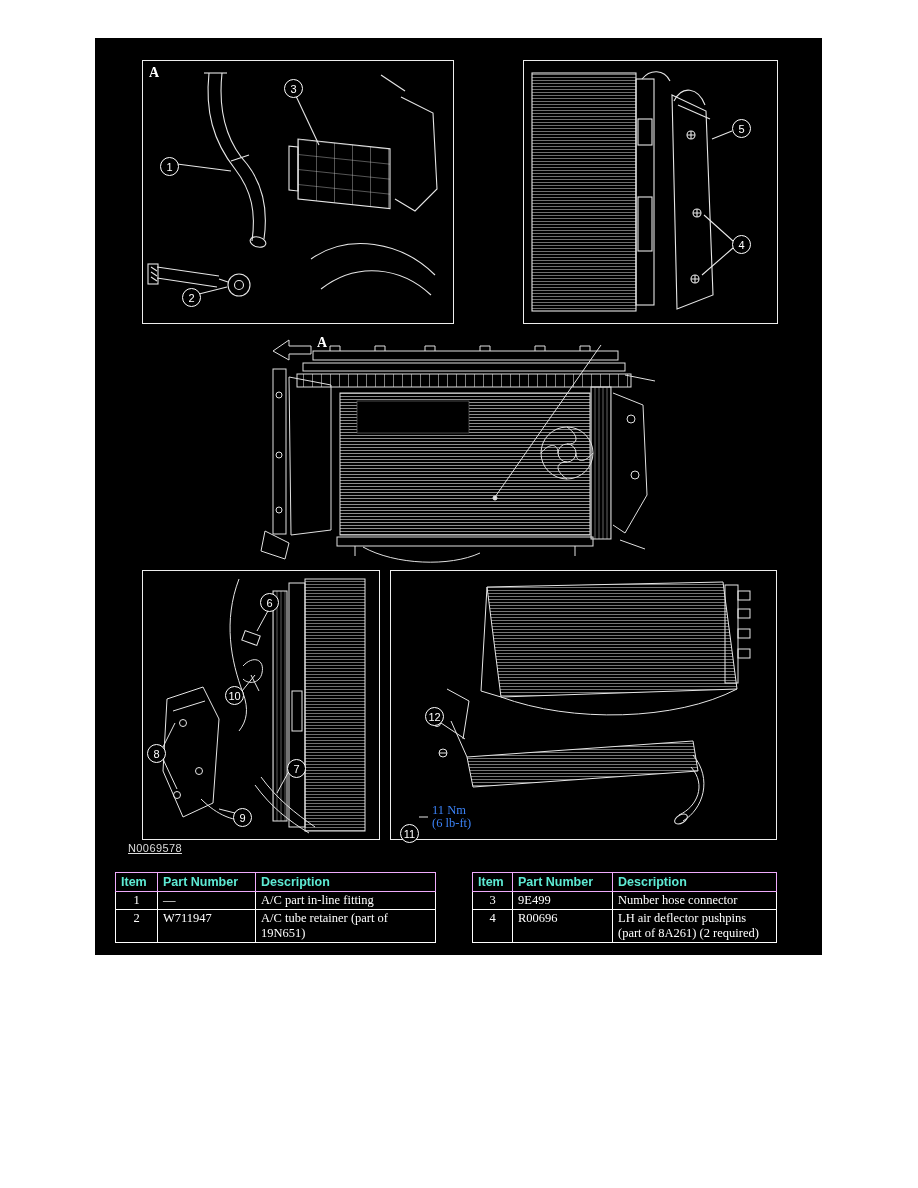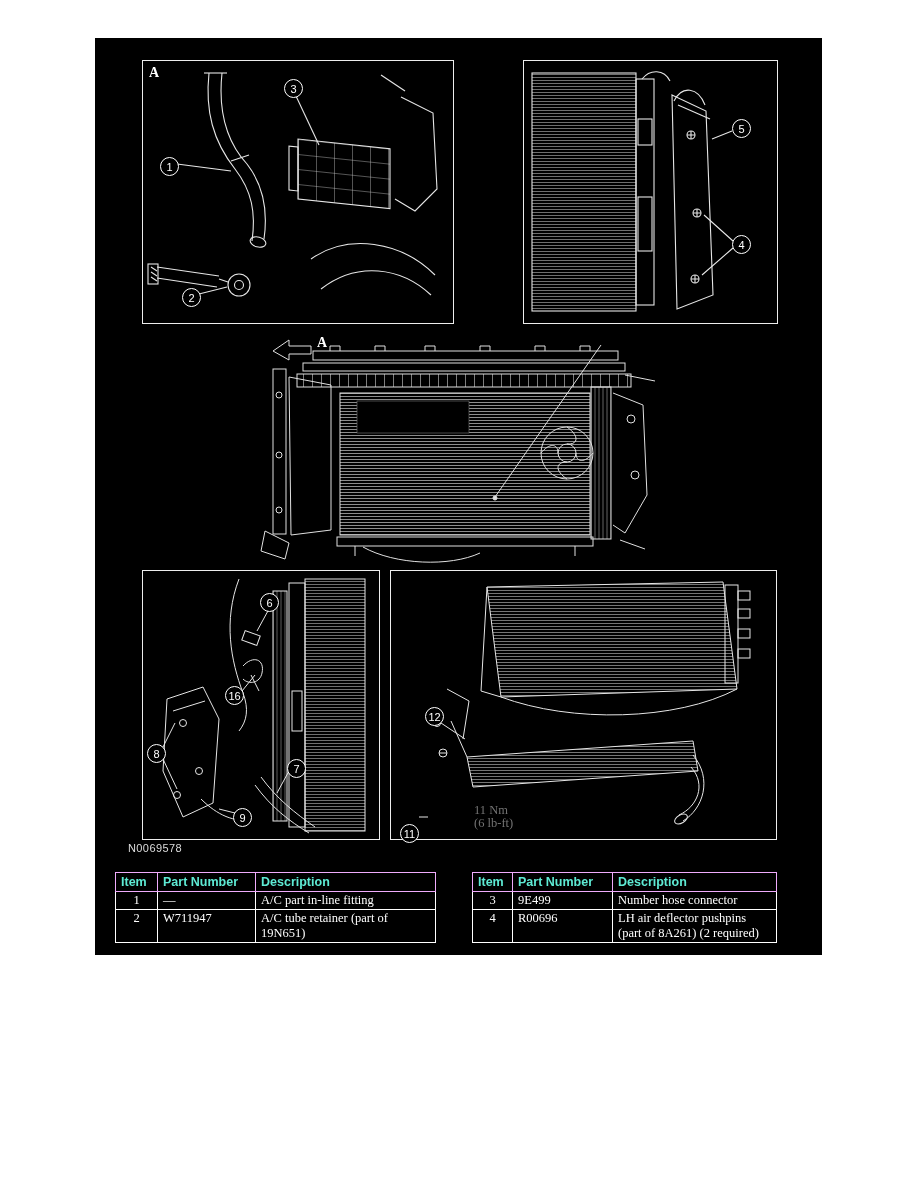--- a/index.html
+++ b/index.html
@@ -3,29 +3,29 @@
 <meta charset="utf-8">
 <style>
   html,body{margin:0;padding:0;background:#fff;}
   .page{position:relative;width:918px;height:1188px;background:#fff;overflow:hidden;font-family:"Liberation Serif",serif;}
   .panel{position:absolute;left:95px;top:38px;width:727px;height:917px;background:#000;}
   .inset{position:absolute;border:1px solid #ededed;background:#000;}
   .inset svg,.mainart svg{display:block;}
   .co{position:absolute;width:17px;height:17px;border:1.2px solid #fff;border-radius:50%;background:#000;color:#fff;
       font:11px "Liberation Sans",sans-serif;display:flex;align-items:center;justify-content:center;z-index:3;}
   .lbl{position:absolute;color:#fff;font:bold 14px "Liberation Serif",serif;z-index:3;}
-  .fig{position:absolute;color:#dcdcdc;font:11px "Liberation Sans",sans-serif;letter-spacing:.4px;}
+  .fig{position:absolute;color:#dcdcdc;font:11px "Liberation Sans",sans-serif;letter-spacing:.4px;text-decoration:underline;}
   .mainart{position:absolute;}
   .tblwrap{position:absolute;color:#fff;}
   table{border-collapse:collapse;table-layout:fixed;}
   th{font:bold 12.5px "Liberation Sans",sans-serif;border:1px solid #f0abfc;padding:2px 5px;text-align:left;color:#5eead4;background:#000;}
   td{font:12.5px "Liberation Serif",serif;border:1px solid #fff;padding:1px 5px;vertical-align:top;color:#fff;line-height:15px;}
   td.c{text-align:center;}
   .cont{font:11px "Liberation Serif",serif;color:#fff;margin-top:11px;}
-  .torque{position:absolute;color:#737373;font:12.5px "Liberation Serif",serif;line-height:13px;z-index:3;margin-left:42px;}
+  .torque{position:absolute;color:#3b82f6;font:12.5px "Liberation Serif",serif;line-height:13px;z-index:3;}
 </style>
 </head>
 <body>
 
 <div class="page">
   <div class="panel">
 
     <div class="inset" style="left:47px;top:22px;width:310px;height:262px;">
       <svg width="310" height="262" viewBox="0 0 310 262">
         <defs>
@@ -170,21 +170,21 @@
           <path d="M99,120 L112,104"></path>
           <path d="M20,176 L32,152 M20,188 L34,218"></path>
           <path d="M146,200 L134,222"></path>
           <path d="M92,242 L76,238"></path>
         </g>
       </svg>
       <div class="co" style="left:117px;top:22px;">6</div>
       <div class="co" style="left:144px;top:188px;">7</div>
       <div class="co" style="left:4px;top:173px;">8</div>
       <div class="co" style="left:90px;top:237px;">9</div>
-      <div class="co" style="left:82px;top:115px;">16</div>
+      <div class="co" style="left:82px;top:115px;">10</div>
     </div>
 
     <div class="inset" style="left:295px;top:532px;width:385px;height:268px;">
       <svg width="385" height="268" viewBox="0 0 385 268">
         <defs>
           <pattern id="pBR" width="8" height="3" patternUnits="userSpaceOnUse">
             <path d="M0 1.5H8" stroke="#a8a8a8" stroke-width="0.7"></path>
           </pattern>
         </defs>
         <g stroke="#e6e6e6" fill="none" stroke-width="1">

